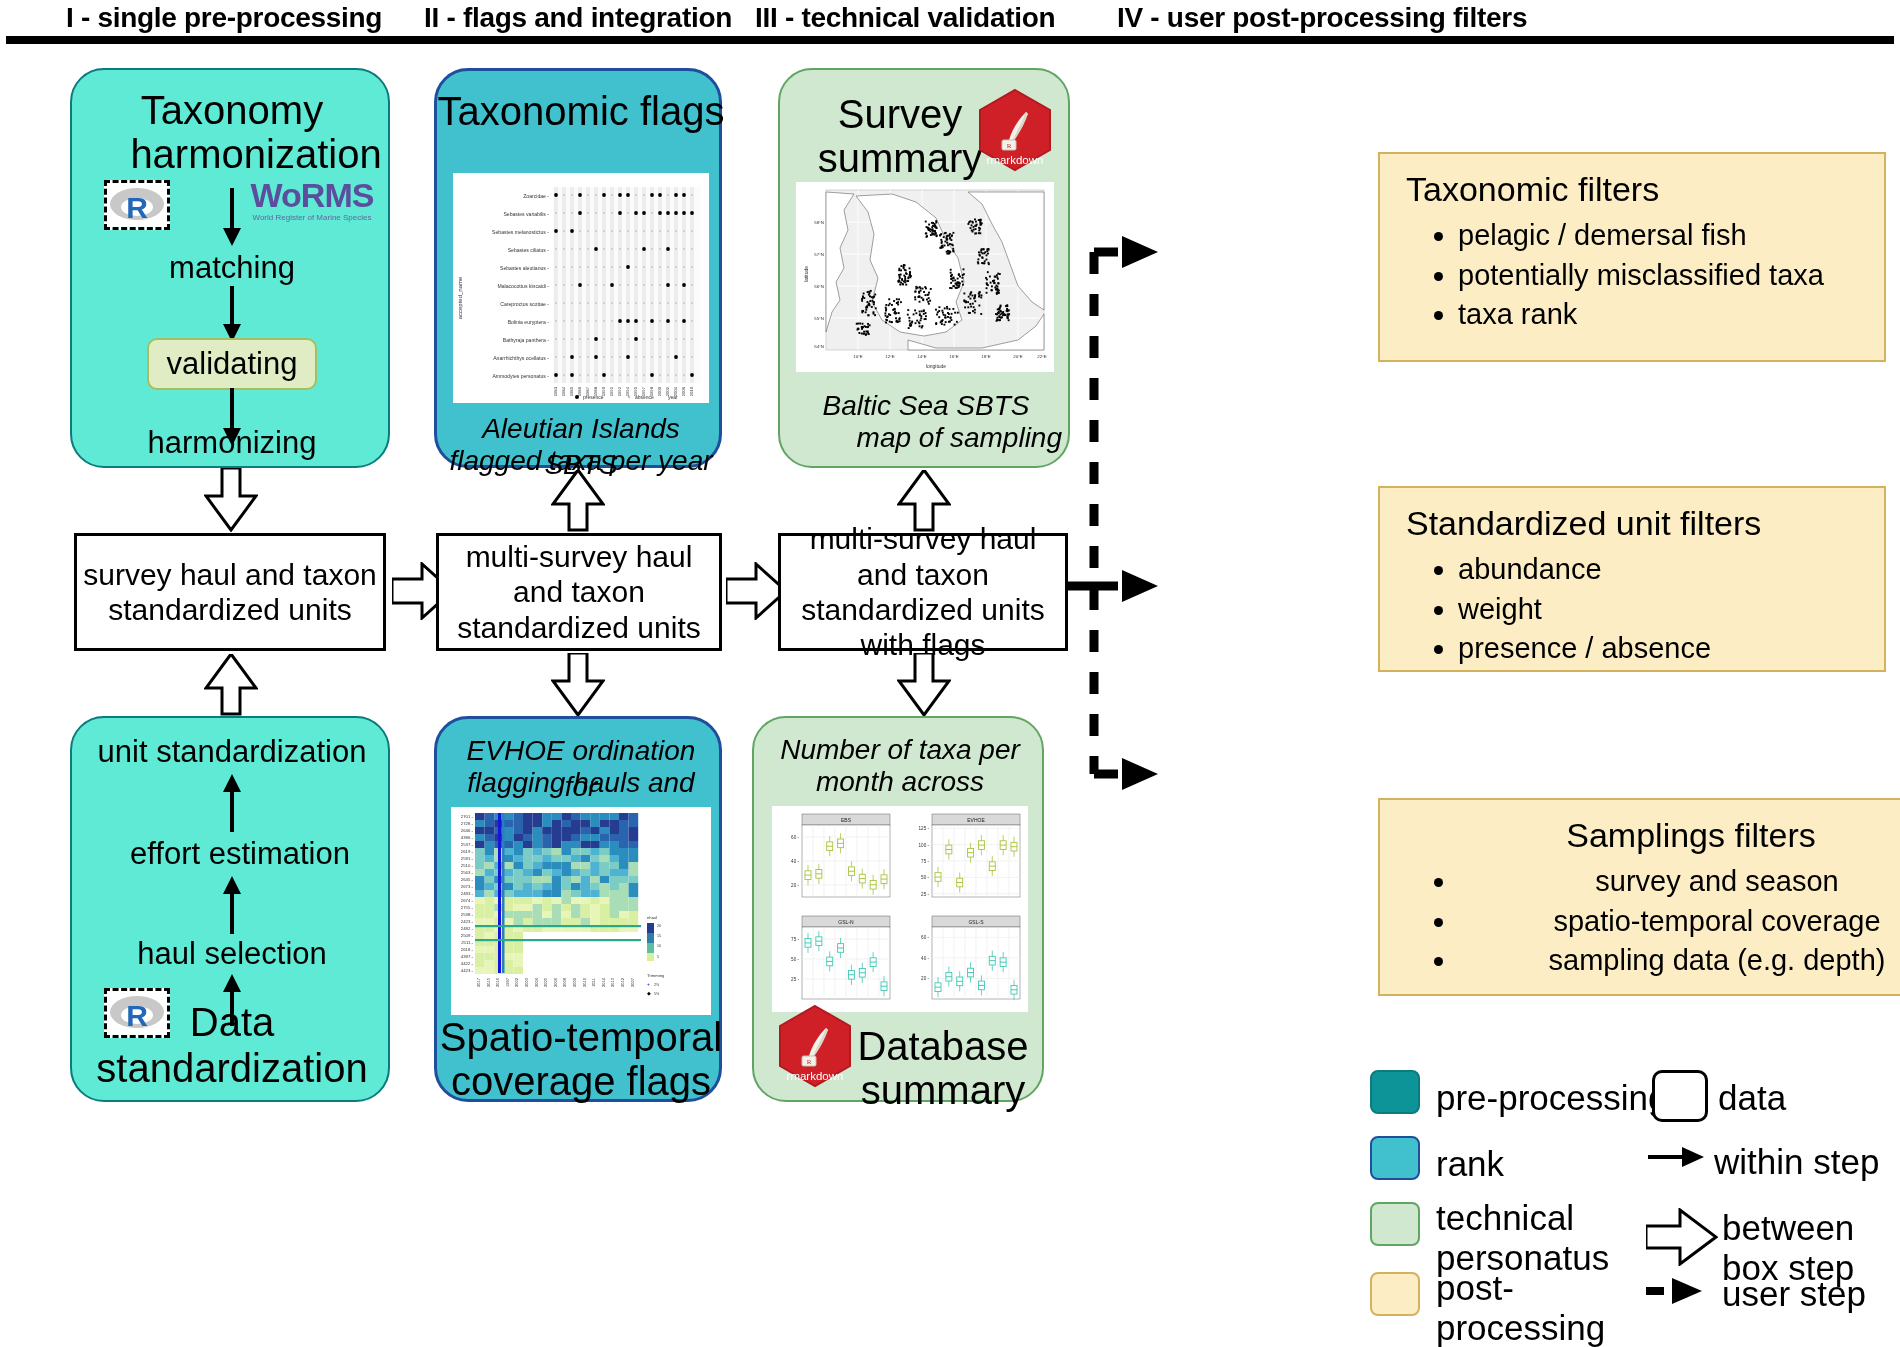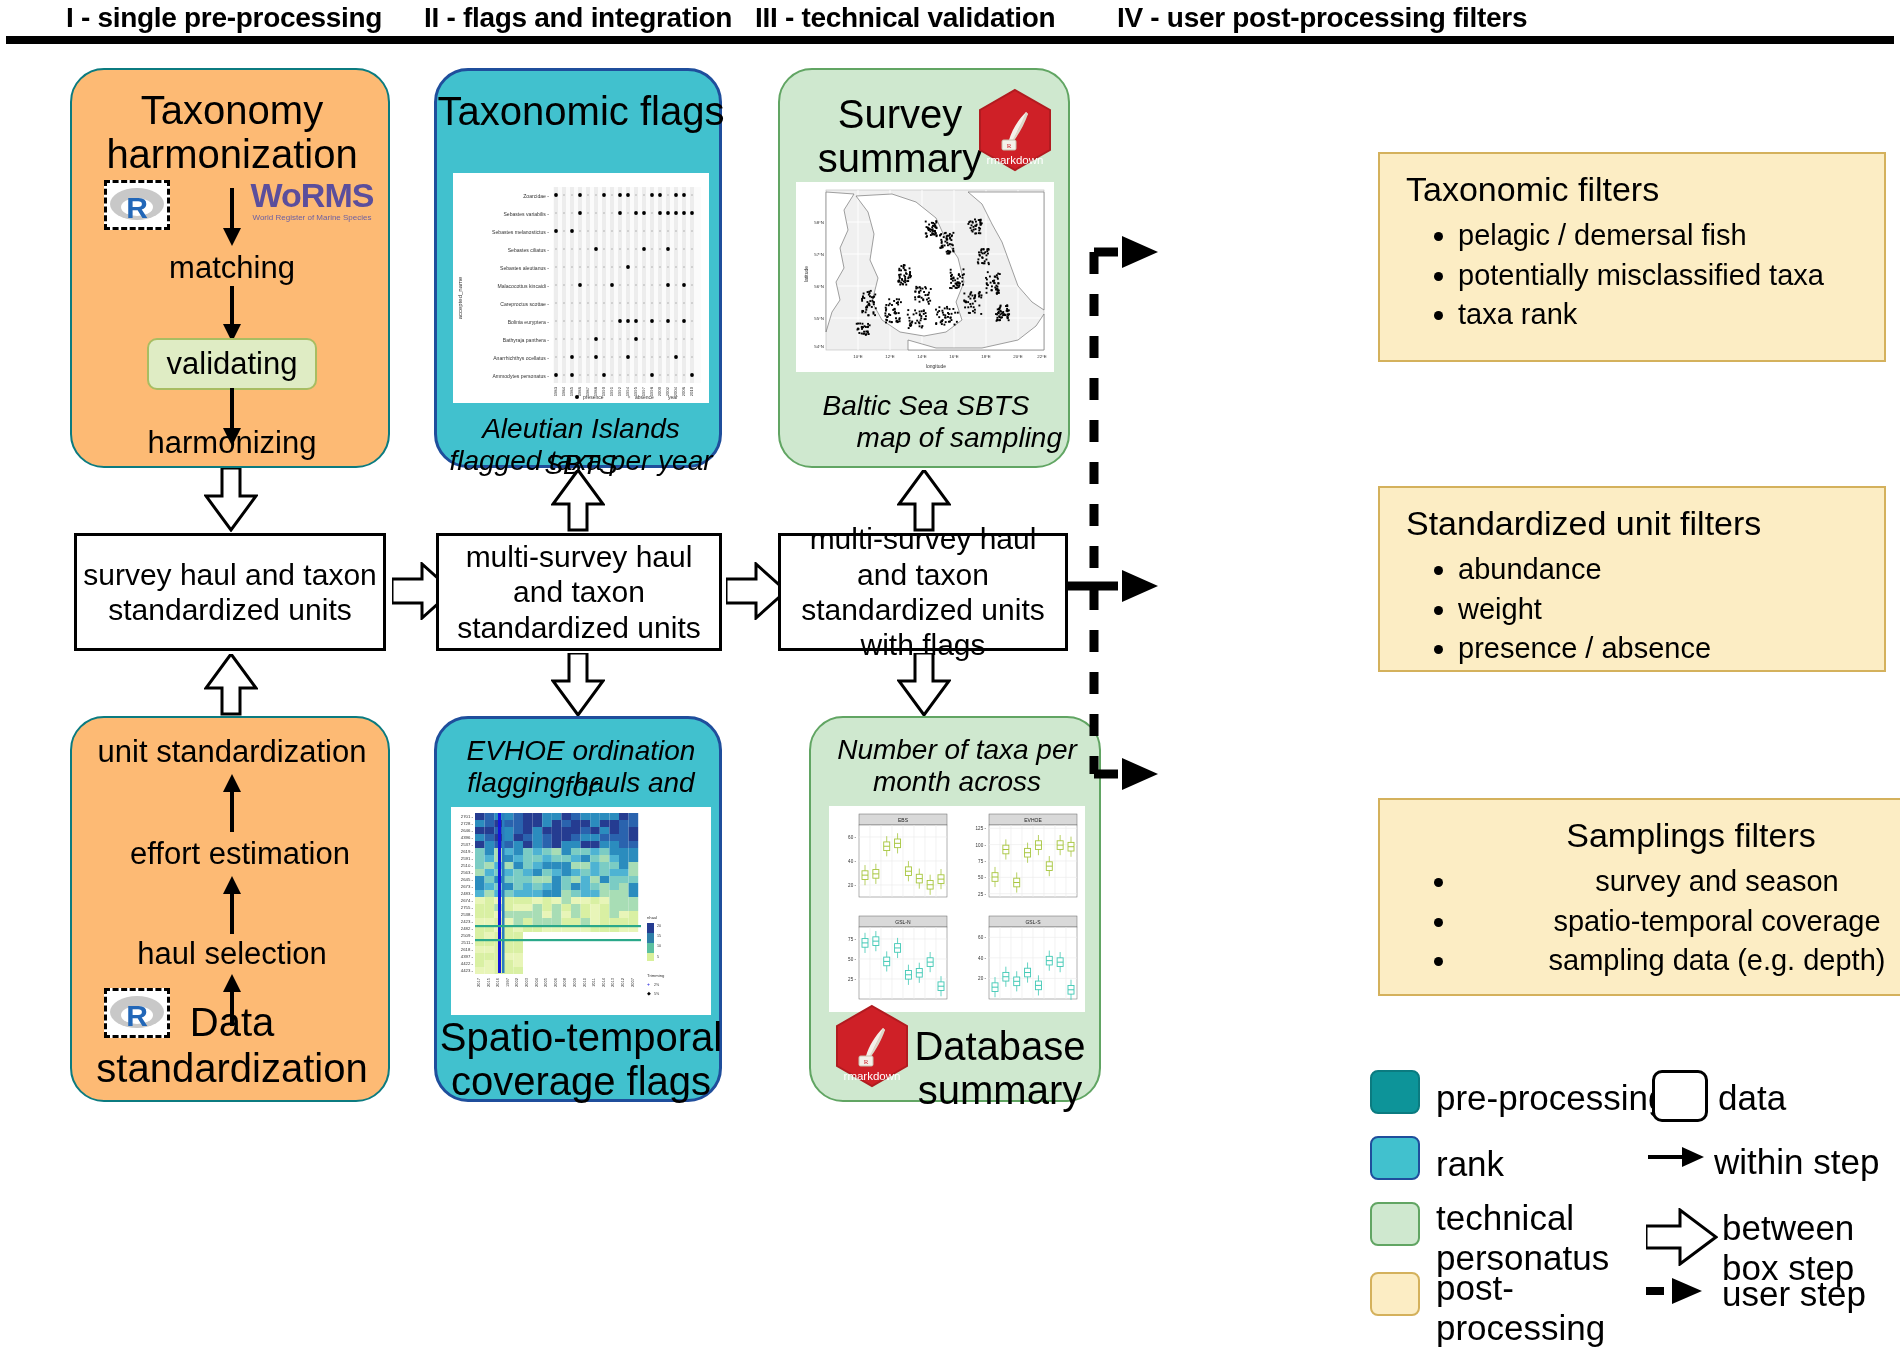--- a/index.html
+++ b/index.html
@@ -5,21 +5,21 @@
   html,body{margin:0;padding:0;background:#ffffff;}
   body{width:1900px;height:1347px;position:relative;overflow:hidden;
        font-family:"Liberation Sans",sans-serif;color:#000;}
   .abs{position:absolute;}
   
   #header-row{position:absolute;left:0;top:0;width:1900px;height:46px;}
   .hdr{position:absolute;top:2px;font-weight:bold;font-size:28px;white-space:nowrap;letter-spacing:-0.3px;}
   #header-rule{position:absolute;left:6px;top:36px;width:1888px;height:8px;background:#000;}
   
   .rbox{position:absolute;border-radius:34px;box-sizing:border-box;}
-  .teal{background:#fdba74;border:2px solid #0b7b80;}
+  .teal{background:#5eead4;border:2px solid #0b7b80;}
   .cyan{background:#41c1ce;border:3px solid #1f4e9c;}
   .green{background:#cfe8cf;border:2px solid #61a563;}
   .databox{position:absolute;background:#fff;border:3px solid #000;box-sizing:border-box;
            display:flex;align-items:center;justify-content:center;text-align:center;
            font-size:30px;line-height:1.18;}
   .filterbox{position:absolute;background:#fcedc4;border:2px solid #d6b councils;box-sizing:border-box;}
   .filterbox{border:2px solid #d4b15c;}
   .ftitle{font-size:34px;margin:16px 0 8px 26px;}
   .flist{margin:0;padding:0 0 0 78px;font-size:29px;line-height:1.30;list-style:disc;}
   .flist li{margin-bottom:2px;}
@@ -45,21 +45,21 @@
   <div class="hdr" style="left:66px;">I - single pre-processing</div>
   <div class="hdr" style="left:424px;">II - flags and integration</div>
   <div class="hdr" style="left:755px;">III - technical validation</div>
   <div class="hdr" style="left:1117px;">IV - user post-processing filters</div>
   <div id="header-rule"></div>
 </div>
 
 <div class="rbox teal" style="left:70px;top:68px;width:320px;height:400px;">
 
   <div class="boxtitle abs" style="left:0;top:18px;width:320px;">Taxonomy</div>
-  <div class="boxtitle abs" style="left:0;top:62px;width:320px;">harmonization</div>
+  <div class="boxtitle abs" style="left:0;top:62px;width:320px;padding-left:24px;">harmonization</div>
 
   <div class="rlogo" style="left:32px;top:110px;width:66px;height:50px;">
     <svg width="58" height="40" viewBox="0 0 58 40" aria-hidden="true">
       <ellipse cx="29" cy="19" rx="27" ry="16" fill="#c8c8c8"></ellipse>
       <ellipse cx="29" cy="22" rx="16" ry="9" fill="#ffffff"></ellipse>
       <text x="29" y="33" font-family="Liberation Sans, sans-serif" font-size="30" font-weight="bold" fill="#2267b8" text-anchor="middle">R</text>
     </svg>
   </div>
 
   <div class="abs" style="left:165px;top:108px;width:150px;height:46px;text-align:center;">
@@ -1580,21 +1580,21 @@
 </svg>
 
 <div class="databox" style="left:778px;top:533px;width:290px;height:118px;">
   <span>multi-survey haul and taxon standardized units with flags</span>
 </div>
 
 <svg class="abs" style="left:897px;top:653px;" width="54" height="64">
   <polygon points="18,0 36,0 36,28 52,28 27,62 2,28 18,28" fill="#fff" stroke="#000" stroke-width="3"></polygon>
 </svg>
 
-<div class="rbox green" style="left:809px;top:716px;width:292px;height:386px;">
+<div class="rbox green" style="left:752px;top:716px;width:292px;height:386px;">
 
   <div class="caption abs" style="left:10px;top:14px;width:272px;">Number of taxa per</div>
   <div class="caption abs" style="left:10px;top:46px;width:272px;">month across surveys</div>
 
   <div class="thumb" style="left:18px;top:88px;width:256px;height:206px;">
     <svg width="256" height="206" viewBox="0 0 256 206" id="boxplotsvg">
       <rect width="256" height="206" fill="#fff"></rect>
       <g id="bpanels">
           <rect x="30" y="8" width="88" height="11" fill="#d9d9d9" stroke="#666" stroke-width="0.5"></rect>
           <text x="74" y="16" font-size="5" fill="#222" text-anchor="middle" font-family="Liberation Sans, sans-serif">EBS</text>

